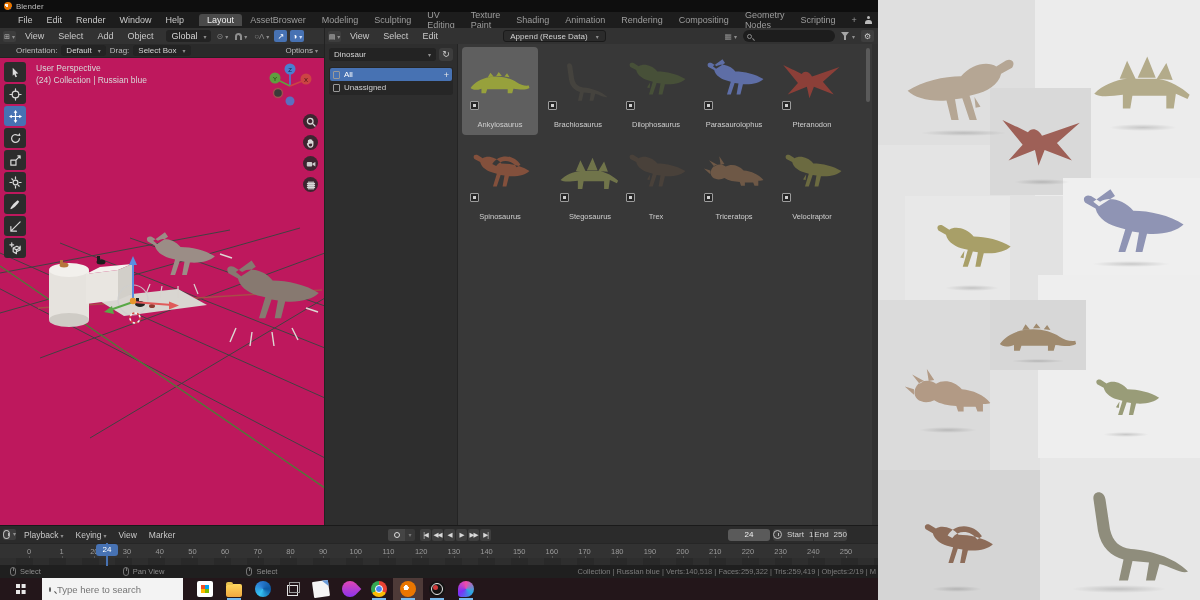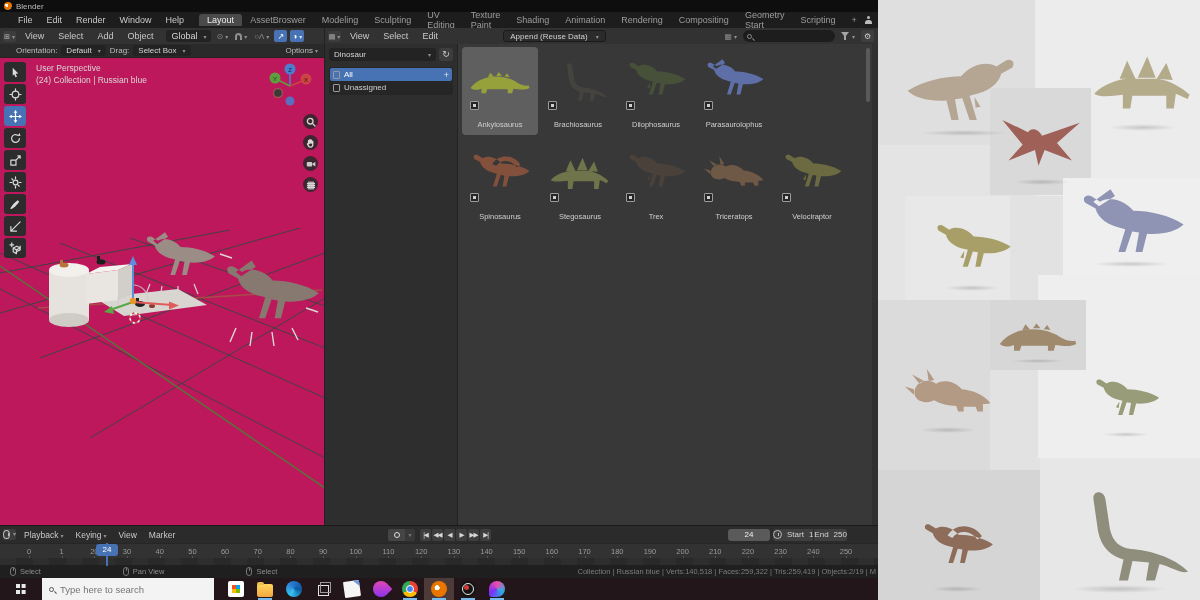--- a/index.html
+++ b/index.html
@@ -126,21 +126,21 @@
   .mouse-ic::after { content:""; position:absolute; left:2px; top:0; width:1px; height:3px; background:#777; }
   .stats { margin-left:auto; margin-right:2px; color:#7d7d7d; white-space:nowrap; overflow:hidden; }
 
   
   .taskbar { position:absolute; left:0; top:578px; width:878px; height:22px; background:#23161a; display:flex; align-items:center; }
   .tb-start { width:42px; height:22px; display:flex; align-items:center; justify-content:center; position:relative; }
   .win-logo { width:10px; height:10px; position:relative; }
   .win-logo::before, .win-logo::after { content:""; position:absolute; width:4.4px; height:4.4px; background:#e8e8e8; }
   .win-logo::before { left:0; top:0; box-shadow:5.6px 0 #e8e8e8; }
   .win-logo::after { left:0; top:5.6px; box-shadow:5.6px 0 #e8e8e8; }
-  .tb-search { width:172px; height:22px; background:#f3f3f3; display:flex; align-items:center; gap:6px; padding:0 7px; }
+  .tb-search { width:141px; height:22px; background:#f3f3f3; display:flex; align-items:center; gap:6px; padding:0 7px; }
   .tb-search input { border:none; outline:none; background:transparent; font-size:9.5px; color:#333; width:130px; font-family:inherit; }
   .tb-search .mag-ic { border-color:#555; }
   .tb-search .mag-ic::after { background:#555; }
   .tb-icons { display:flex; align-items:center; gap:13px; margin-left:14px; height:22px; }
   .ti { width:16px; height:16px; position:relative; }
   .ti.active::before { content:""; position:absolute; inset:-3px -7px; background:#4e3a38; z-index:0; }
   .ti.underline::after { content:""; position:absolute; left:1px; right:1px; bottom:-3px; height:2px; background:#76b9ed; z-index:2; }
   .ti > i { position:absolute; inset:0; z-index:1; display:block; }
   .ic-store > i { background:#fff; border-radius:2px; }
   .ic-store > i::after { content:""; position:absolute; inset:4px; background:conic-gradient(#00a4ef 0 90deg,#7fba00 90deg 180deg,#ffb900 180deg 270deg,#f25022 270deg); }
@@ -224,21 +224,21 @@
           <span class="wtab active">Layout</span>
           <span class="wtab">AssetBroswer</span>
           <span class="wtab">Modeling</span>
           <span class="wtab">Sculpting</span>
           <span class="wtab">UV Editing</span>
           <span class="wtab">Texture Paint</span>
           <span class="wtab">Shading</span>
           <span class="wtab">Animation</span>
           <span class="wtab">Rendering</span>
           <span class="wtab">Compositing</span>
-          <span class="wtab">Geometry Start</span>
+          <span class="wtab">Geometry Nodes</span>
           <span class="wtab">Scripting</span>
           <span class="wtab">+</span>
         </span>
       <span class="scene-sel">
         <span class="person-ic"></span>
         <span class="caret">▾</span>
         <span>Sce</span>
       </span>
     </div>
 
@@ -527,27 +527,33 @@
                 <use href="#dino-parasaur" fill="#5e6ea6"></use>
               </svg><span class="badge"></span></div>
             <span class="a-name">Parasaurolophus</span>
           </div>
           <div class="cell" style="left: 160px; top: 3px;">
             <div class="thumb"><svg viewBox="0 0 100 70">
                 <use href="#dino-theropod" fill="#475038"></use>
               </svg><span class="badge"></span></div>
             <span class="a-name">Dilophosaurus</span>
           </div>
+          <div class="cell" style="left: 316px; top: 3px;">
+            <div class="thumb"><svg viewBox="0 0 100 70">
+                <use href="#dino-ptero" fill="#8c3f38"></use>
+              </svg><span class="badge"></span></div>
+            <span class="a-name">Pteranodon</span>
+          </div>
           <div class="cell" style="left: 4px; top: 95px;">
             <div class="thumb"><svg viewBox="0 0 100 70">
                 <use href="#dino-spino" fill="#83503c"></use>
               </svg><span class="badge"></span></div>
             <span class="a-name">Spinosaurus</span>
           </div>
-          <div class="cell" style="left: 84px; top: 95px;">
+          <div class="cell" style="left: 94px; top: 95px;">
             <div class="thumb"><svg viewBox="0 0 100 70">
                 <use href="#dino-stego" fill="#70744a"></use>
               </svg><span class="badge"></span></div>
             <span class="a-name">Stegosaurus</span>
           </div>
           <div class="cell" style="left: 160px; top: 95px;">
             <div class="thumb"><svg viewBox="0 0 100 70">
                 <use href="#dino-theropod" fill="#49413a"></use>
               </svg><span class="badge"></span></div>
             <span class="a-name">Trex</span>

